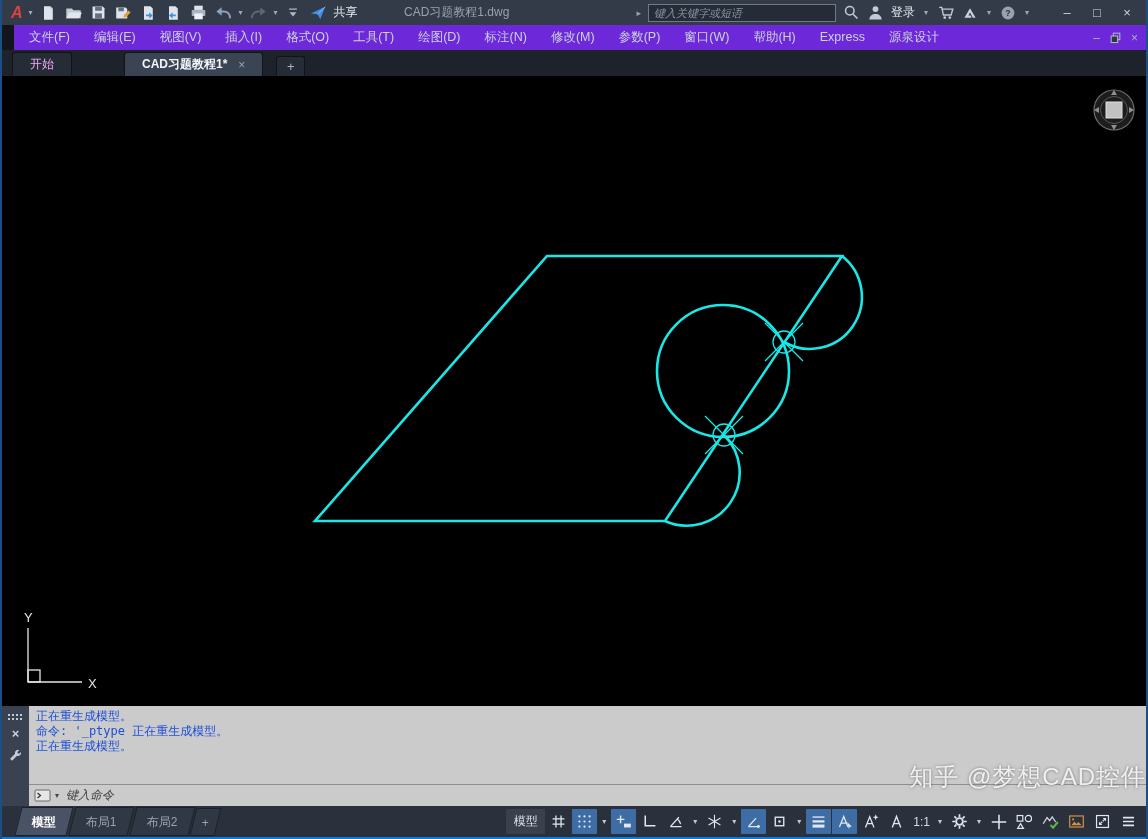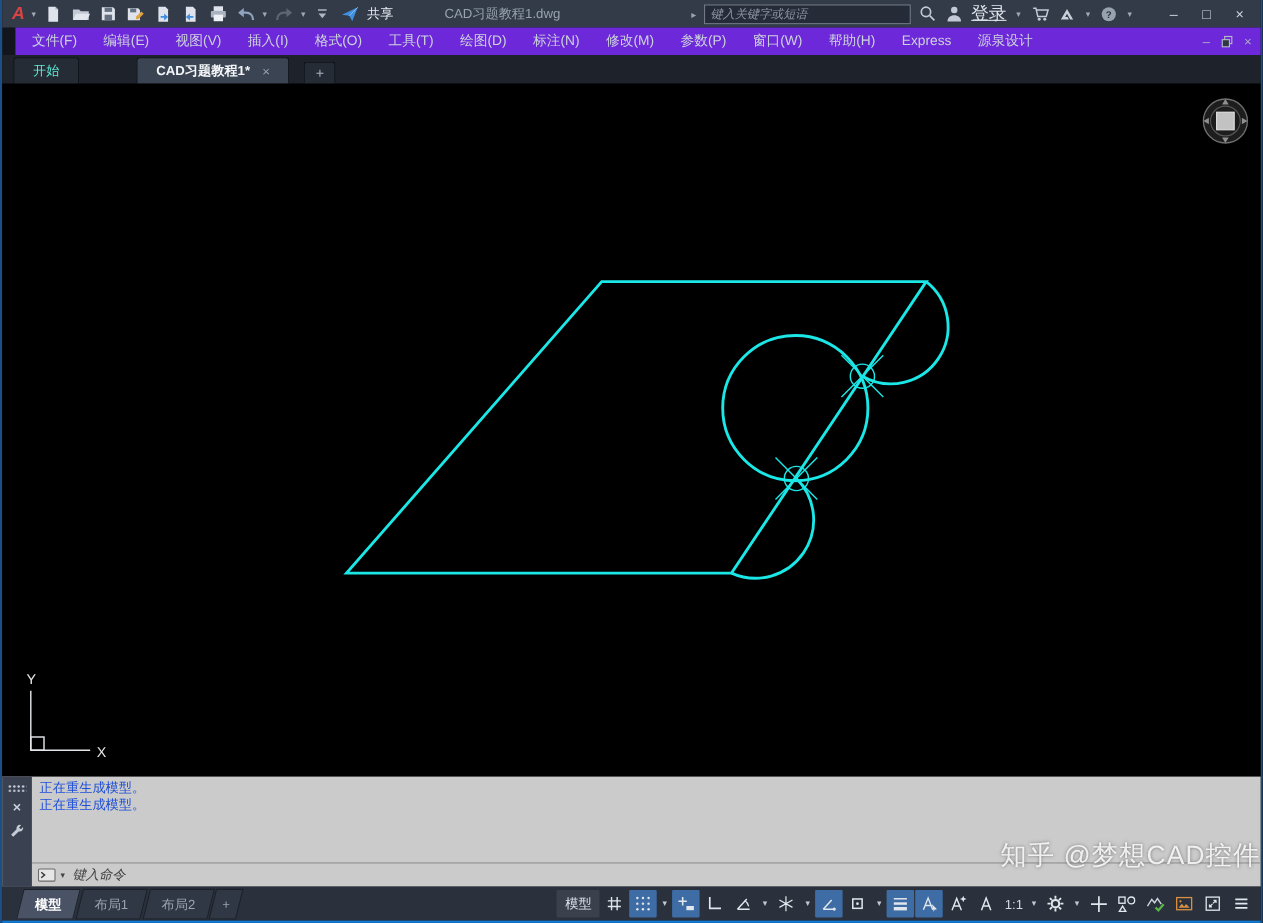--- a/index.html
+++ b/index.html
@@ -12,32 +12,32 @@
   .applogo{color:#d84444;font-weight:700;font-style:italic;font-size:16px;padding:0 2px 0 4px;}
   .qicon{width:23px;height:21px;display:flex;align-items:center;justify-content:center;}
   .qlabel{color:#e6ebf2;font-size:12px;margin:0 2px;}
   .ddown{color:#9fa8b5;font-size:8px;padding:0 2px;}
   .doc-title{position:absolute;left:402px;top:0;height:25px;line-height:25px;color:#98a2af;font-size:12px;}
   .search-area{position:absolute;right:4px;top:0;height:25px;display:flex;align-items:center;gap:7px;}
   .tri-ic{color:#9aa3b0;font-size:9px;}
   input.search{width:176px;height:16px;background:#262c37;border:1px solid #6f7988;color:#c7ccd4;font-size:11px;font-style:italic;padding:0 5px;outline:none;font-family:"Liberation Sans",sans-serif;}
   input.search::placeholder{color:#8b94a2;font-style:italic;}
   .tb-ic{display:flex;align-items:center;justify-content:center;}
-  .tb-label{color:#dfe5ec;font-size:16px;text-decoration:underline;}
+  .tb-label{color:#dfe5ec;font-size:12px;}
   .win-btns{display:flex;align-items:center;gap:0;margin-left:14px;}
   .win-btn{width:30px;text-align:center;color:#cdd4de;font-size:13px;}
 
   
   .menubar{position:absolute;left:12px;right:0;top:25px;height:25px;background:#6d28d9;display:flex;align-items:center;padding-left:3px;}
   .menu-item{padding:0 12px;font-size:12.5px;color:#ccd3dd;height:25px;line-height:25px;}
   .doc-controls{position:absolute;right:8px;top:0;height:25px;display:flex;align-items:center;gap:9px;color:#aab3bf;font-size:12px;}
 
   
   .tabrow{position:absolute;left:0;right:0;top:50px;height:26px;background:#1d222b;display:flex;align-items:flex-end;}
-  .ftab{height:23px;display:flex;align-items:center;padding:0 17px;font-size:12px;color:#5eead4;background:#262c36;border:1px solid #10141a;border-bottom:none;border-radius:3px 3px 0 0;}
+  .ftab{height:23px;display:flex;align-items:center;padding:0 17px;font-size:12px;color:#f0abfc;background:#262c36;border:1px solid #10141a;border-bottom:none;border-radius:3px 3px 0 0;}
   .ftab.start{margin-left:10px;}
   .ftab.active{background:#3a4452;color:#f4f6f9;font-weight:700;margin-left:52px;}
   .ftab .close{margin-left:11px;color:#9aa3af;font-weight:400;font-size:12px;}
   .newtab{width:27px;height:19px;margin-left:13px;background:#262c36;border:1px solid #10141a;border-bottom:none;border-radius:3px 3px 0 0;color:#a9b1bd;text-align:center;line-height:19px;font-size:13px;}
 
   
   .canvas{position:absolute;left:0;right:0;top:76px;height:630px;background:#000;}
   #draw{position:absolute;left:0;top:0;}
   .viewcube{position:absolute;right:8px;top:10px;}
   .ucs{position:absolute;left:2px;bottom:6px;}
@@ -278,20 +278,21 @@
       <span class="cmdx">×</span>
       <span class="tb-ic">
           <svg width="15" height="15" viewBox="0 0 20 20">
             <path d="M13.5 2.5a4.2 4.2 0 0 0-4.1 5.3L2.8 14.4l2.6 2.6 6.6-6.6a4.2 4.2 0 0 0 5.3-5.2l-2.7 2.7-2.3-2.3 2.7-2.7a4.2 4.2 0 0 0-1.5-.4z" fill="#c6ccd6"></path>
           </svg>
         </span>
     </div>
     <div class="cmdmain">
       <div class="cmdhist" id="cmd-history">
           <div class="cmd-line">正在重生成模型。</div>
+          <div class="cmd-line">命令: '_ptype 正在重生成模型。</div>
           <div class="cmd-line">正在重生成模型。</div>
         </div>
       <div class="cmdinput">
         <span class="tb-ic">
             <svg width="18" height="15" viewBox="0 0 18 15">
               <rect x="1" y="2" width="15" height="11" rx="1" fill="#e6e6e6" stroke="#6b6b6b"></rect>
               <path d="M3.5 5l3 2.5-3 2.5" fill="none" stroke="#333" stroke-width="1.3"></path>
             </svg>
           </span>
         <span class="cmd-dd">▾</span>

